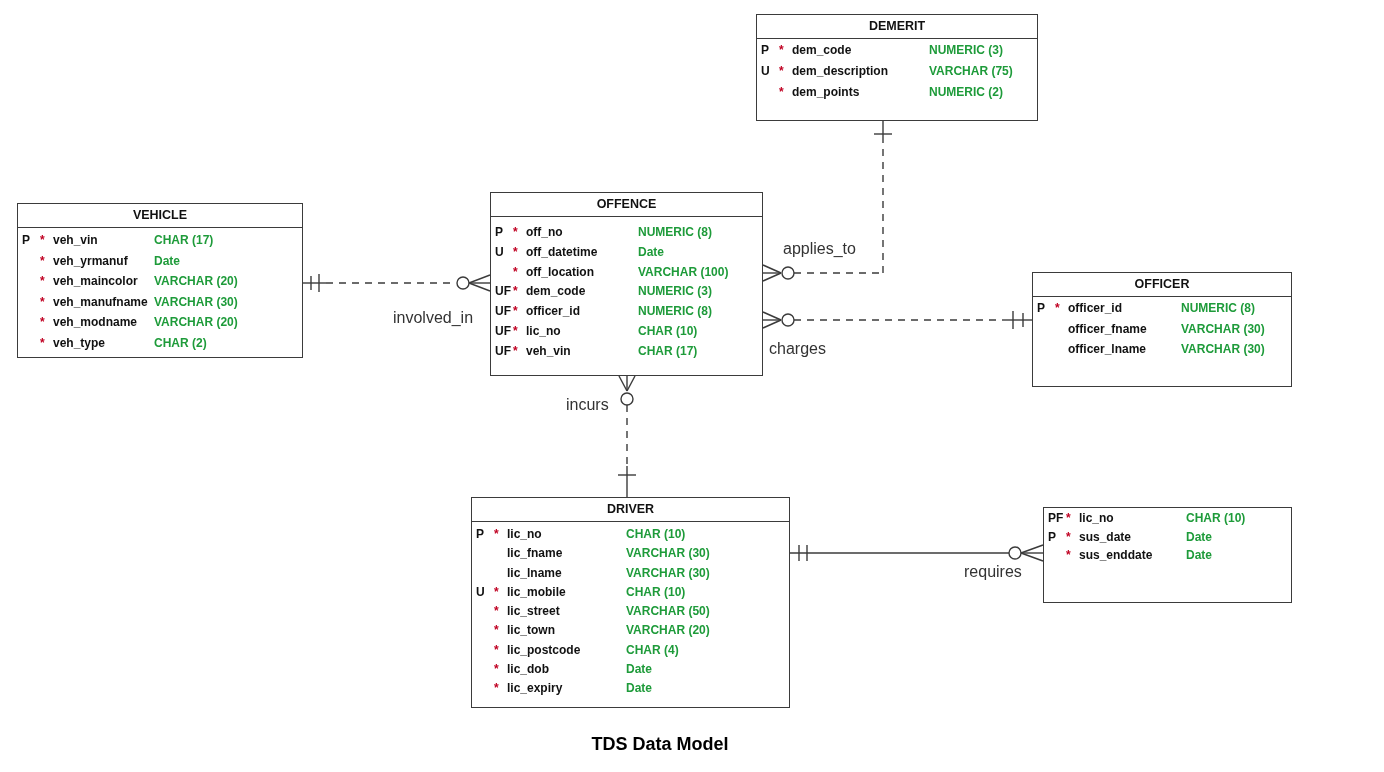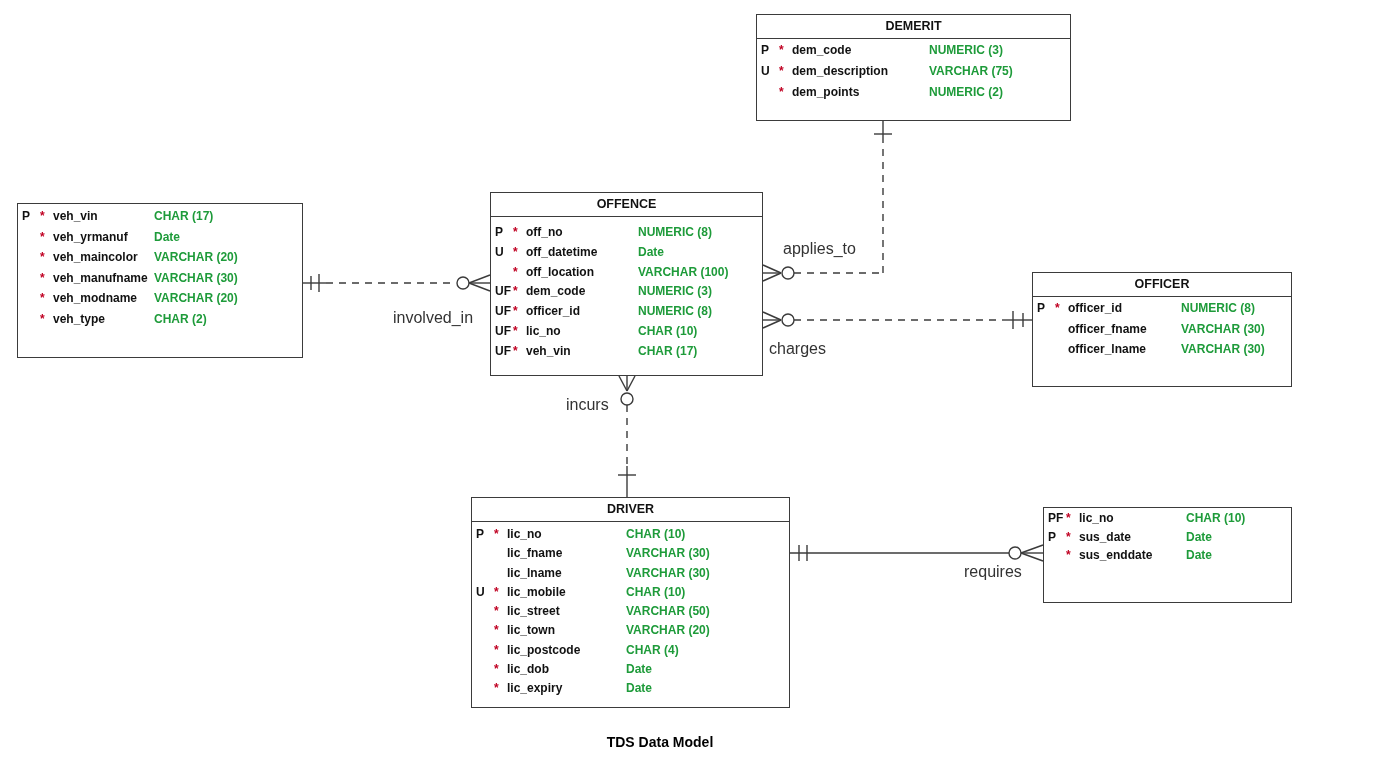--- a/index.html
+++ b/index.html
@@ -12,21 +12,21 @@
           font-size:12.5px;color:#111;border-bottom:1.6px solid #3b3b3b;}
   .ebody{padding-top:var(--pt);}
   .erow{position:relative;height:var(--rh);line-height:var(--rh);
         font-size:12px;font-weight:bold;color:#111;white-space:nowrap;}
   .k{position:absolute;left:4px;}
   .s{position:absolute;left:22px;color:#c00022;}
   .n{position:absolute;left:35px;}
   .t{position:absolute;left:var(--tx);color:#1e9b3a;}
   .rlabel{position:absolute;font-size:16px;color:#333;z-index:3;white-space:nowrap;}
   .dtitle{position:absolute;left:560px;top:734px;width:200px;text-align:center;
-          font-size:14px;font-weight:bold;color:#000;z-index:3;}
+          font-size:18px;font-weight:bold;color:#000;z-index:3;}
 </style>
 </head>
 <body>
 
 <div id="canvas">
 
   <svg id="wires" width="1384" height="772" stroke="#3b3b3b" stroke-width="1.4" fill="none">
 
     <g>
       <line x1="303" y1="283" x2="326" y2="283"></line>
@@ -87,20 +87,21 @@
       <g>
         <line x1="1021" y1="553" x2="1043" y2="545"></line>
         <line x1="1021" y1="553" x2="1043" y2="553"></line>
         <line x1="1021" y1="553" x2="1043" y2="561"></line>
       </g>
     </g>
   </svg>
 
   <div id="entities">
       <div class="entity" style="left: 17px; top: 203px; width: 286px; height: 155px; --tx: 136px; --rh: 20.6px; --pt: 2px;">
+        <div class="etitle">VEHICLE</div>
         <div class="ebody">
           <div class="erow">
             <span class="k">P</span>
             <span class="s">*</span>
             <span class="n">veh_vin</span>
             <span class="t">CHAR (17)</span>
           </div>
           <div class="erow">
             <span class="k"></span>
             <span class="s">*</span>
@@ -173,21 +174,21 @@
             <span class="t">CHAR (10)</span>
           </div>
           <div class="erow">
             <span class="k">UF</span>
             <span class="s">*</span>
             <span class="n">veh_vin</span>
             <span class="t">CHAR (17)</span>
           </div>
         </div>
       </div>
-      <div class="entity" style="left: 756px; top: 14px; width: 315px; height: 107px; --tx: 172px; --rh: 21px; --pt: 1px;">
+      <div class="entity" style="left: 756px; top: 14px; width: 282px; height: 107px; --tx: 172px; --rh: 21px; --pt: 1px;">
         <div class="etitle">DEMERIT</div>
         <div class="ebody">
           <div class="erow">
             <span class="k">P</span>
             <span class="s">*</span>
             <span class="n">dem_code</span>
             <span class="t">NUMERIC (3)</span>
           </div>
           <div class="erow">
             <span class="k">U</span>

